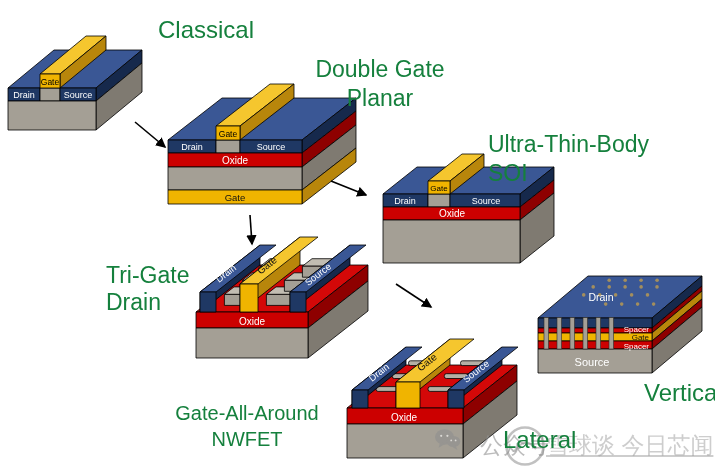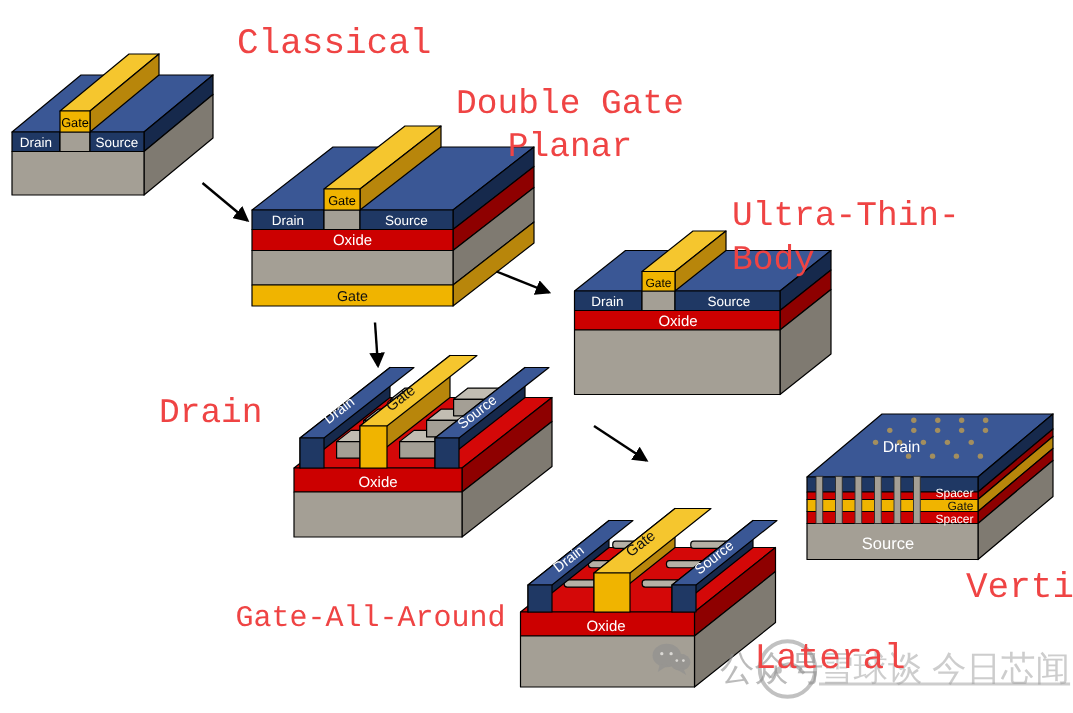--- a/index.html
+++ b/index.html
@@ -1,21 +1,21 @@
 <!DOCTYPE html>
 <html style="--blue_top: #3a5795; --blue_front: #1f3864; --blue_side: #16294c; --yellow_top: #f5c62e; --yellow_front: #f0b400; --yellow_side: #b8860b; --red_front: #cc0000; --red_top: #d40808; --red_side: #8e0000; --gray_top: #b5b0a5; --gray_front: #a49f95; --gray_side: #7f7a71; --fin_top: #c2bdb2; --dot_tan: #a38e5e; --outline: #000000;"><head>
 <meta charset="utf-8">
 <style>
   html,body{margin:0;padding:0;}
   body{width:715px;height:475px;background:#ffffff;overflow:hidden;position:relative;
        font-family:"Liberation Sans",sans-serif;}
   .stage{position:absolute;left:0;top:0;width:715px;height:475px;}
   svg.scene{position:absolute;left:0;top:0;z-index:1;}
   svg.scene text{font-family:"Liberation Sans",sans-serif;}
-  .title{position:absolute;z-index:3;color:#ef4444;letter-spacing:0px;font-family:Liberation Mono, monospace;}
+  .title{position:absolute;z-index:3;color:#15803d;letter-spacing:0px;}
   .t-classical{left:158px;top:16px;width:130px;font-size:24px;text-align:left;}
   .t-planar{left:295px;top:55px;width:170px;font-size:23px;line-height:29px;text-align:center;}
   .t-utb{left:488px;top:130px;width:196px;font-size:23px;line-height:29px;}
   .t-finfet{left:106px;top:262px;width:120px;font-size:23px;line-height:27px;text-align:left;}
   .t-gaa{left:147px;top:400px;width:200px;font-size:20px;line-height:26px;text-align:center;}
   .t-lateral{left:503px;top:426px;width:100px;font-size:24px;text-align:left;}
   .t-vertical{left:644px;top:379px;width:92px;font-size:24px;}
   .watermark{position:absolute;z-index:2;left:434px;top:422px;width:281px;height:46px;
              color:rgba(145,145,145,0.62);white-space:nowrap;}
   .watermark .wm-text{position:absolute;top:8px;font-size:23px;}
@@ -259,23 +259,26 @@
   <span class="wm-text wm-suffix">雪球谈 今日芯闻</span>
 </div>
 
 <div class="title t-classical">Classical</div>
 <div class="title t-planar">
   <div>Double Gate</div>
   <div>Planar</div>
 </div>
 <div class="title t-utb">
   <div>Ultra-Thin-Body</div>
+  <div>SOI</div>
 </div>
 <div class="title t-finfet">
+  <div>Tri-Gate</div>
   <div>Drain</div>
 </div>
 <div class="title t-gaa">
   <div>Gate-All-Around</div>
+  <div>NWFET</div>
 </div>
 <div class="title t-lateral">Lateral</div>
 <div class="title t-vertical">Vertical</div>
 
 </div>
 
 </body></html>

